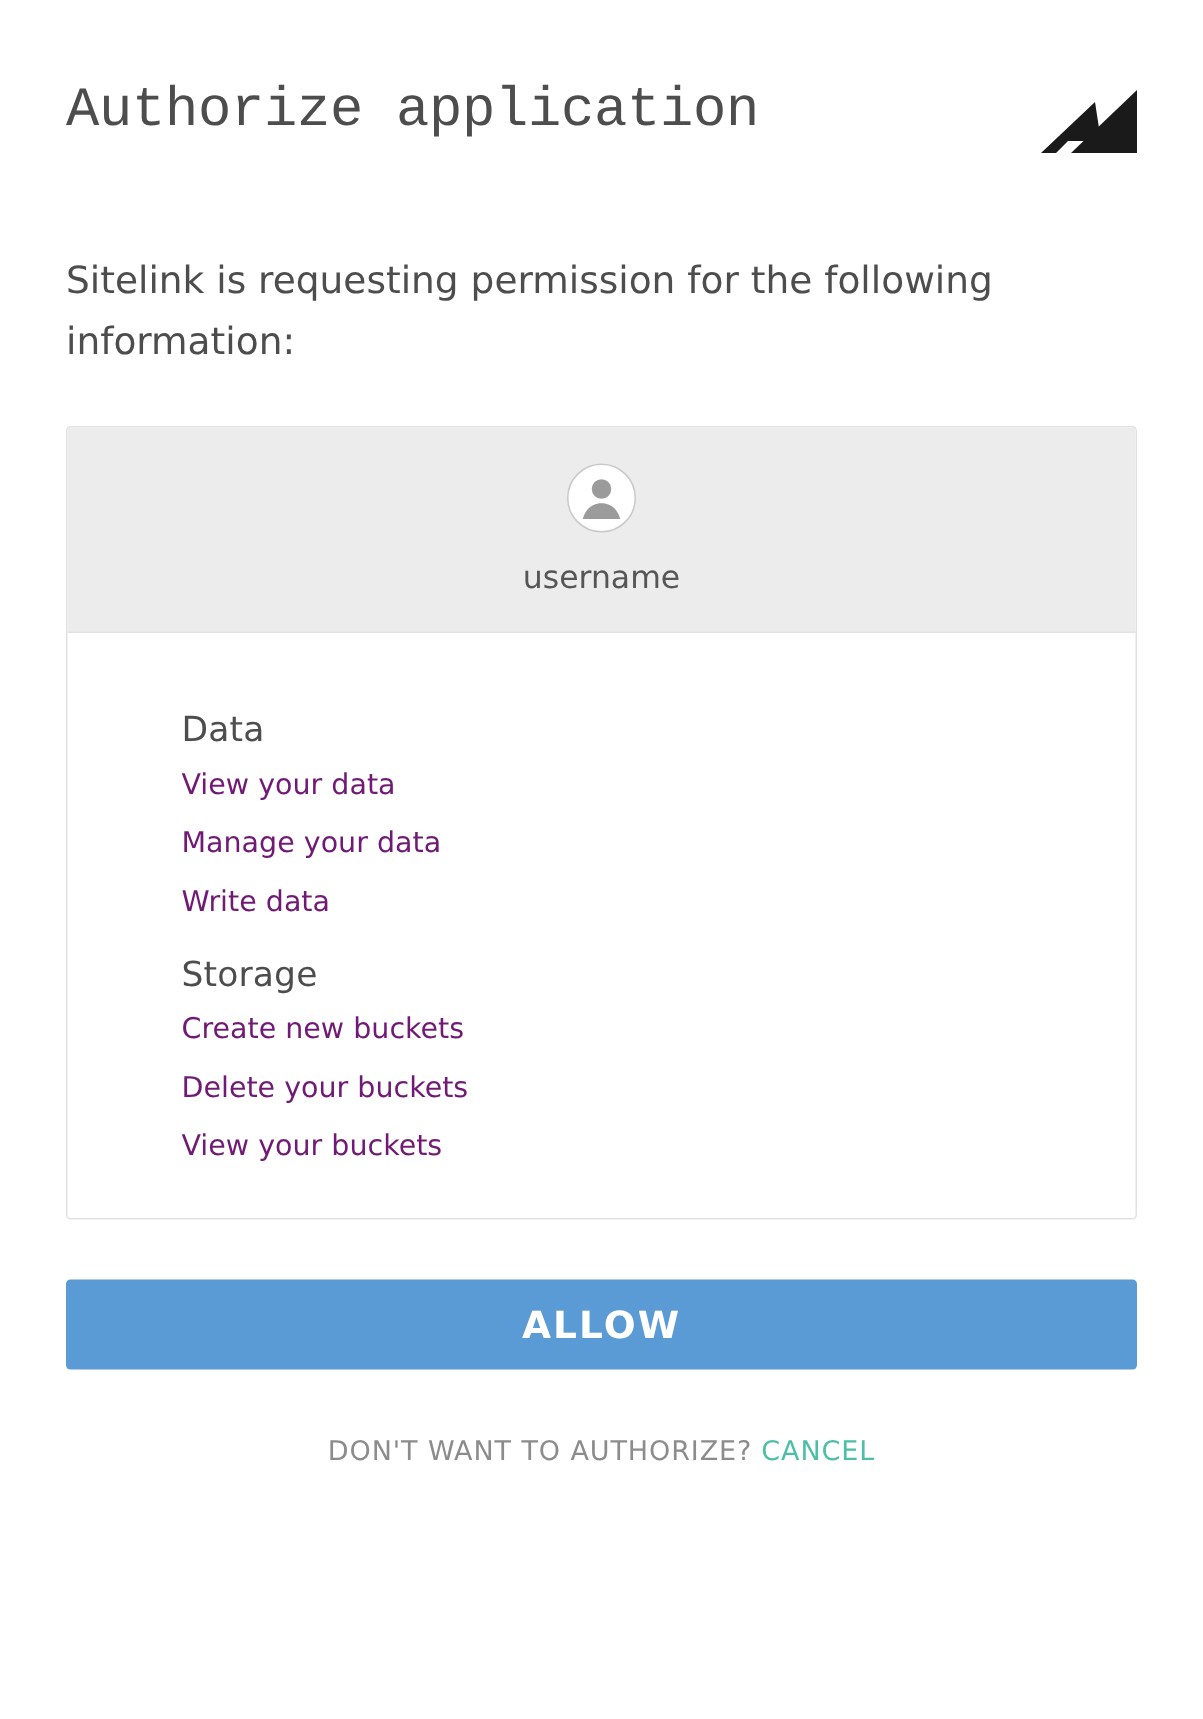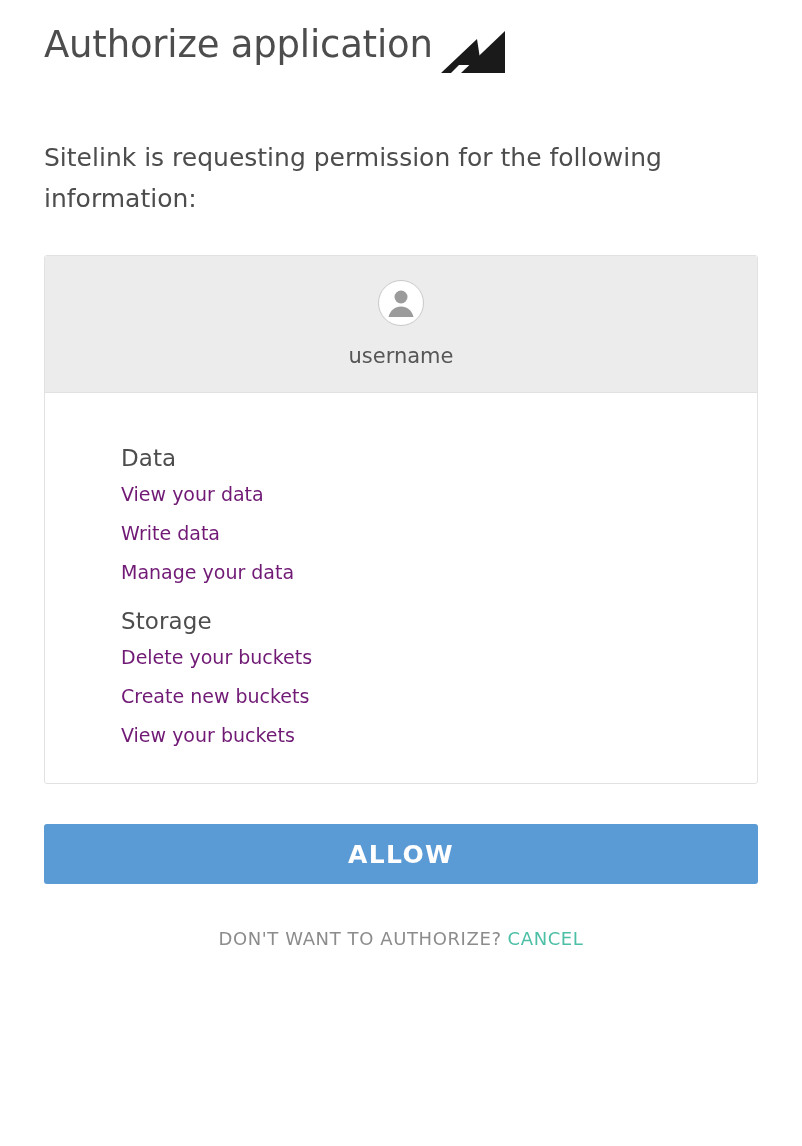--- a/index.html
+++ b/index.html
@@ -20,21 +20,23 @@
     width: 802px;
     height: 1146px;
     box-sizing: border-box;
     padding: 0 44px;
   }
 
   
   .header {
     display: flex;
     align-items: flex-start;
-    padding-top: 23px;
+    justify-content: space-between;
+    padding-top: 52px;
+    font-family: Liberation Mono, monospace;
   }
   .page-title {
     font-size: 37px;
     font-weight: 400;
     color: #4d4d4d;
     letter-spacing: -0.2px;
     line-height: 1.2;
     margin: 0;
   }
   .brand-logo {
@@ -170,28 +172,28 @@
         </svg>
       </span>
       <span class="account-name">username</span>
     </div>
 
     <div class="scope-body">
 
       <div class="scope-group">
         <div class="scope-heading">Data</div>
         <p class="scope-item">View your data</p>
+        <p class="scope-item">Manage your data</p>
         <p class="scope-item">Write data</p>
-        <p class="scope-item">Manage your data</p>
       </div>
 
       <div class="scope-group">
         <div class="scope-heading">Storage</div>
+        <p class="scope-item">Create new buckets</p>
         <p class="scope-item">Delete your buckets</p>
-        <p class="scope-item">Create new buckets</p>
         <p class="scope-item">View your buckets</p>
       </div>
 
 
     </div>
   </div>
 
   <button class="allow-button">ALLOW</button>
 
   <div class="footer">

